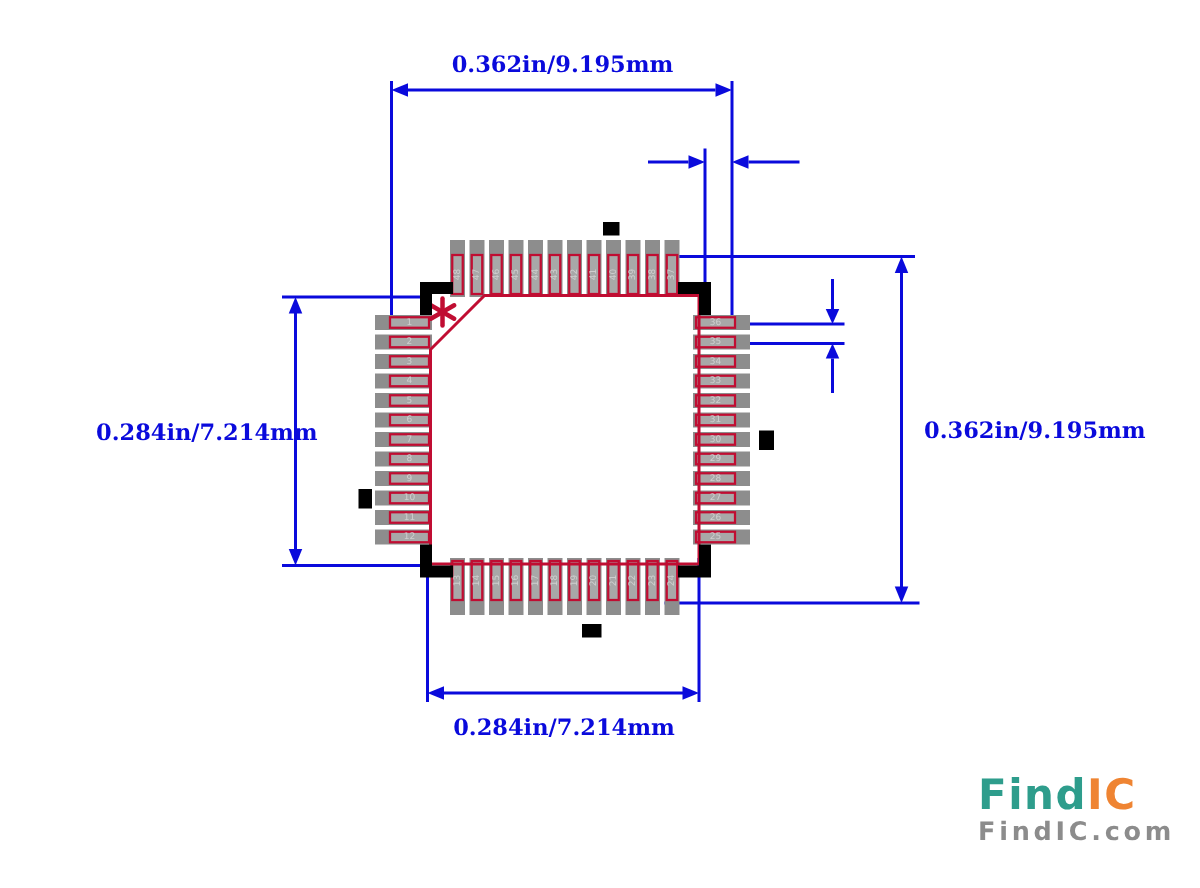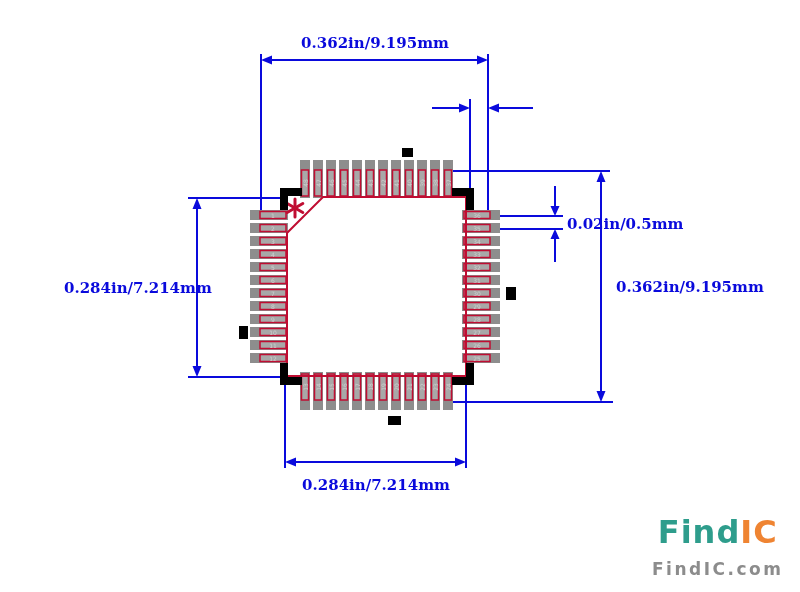--- a/index.html
+++ b/index.html
@@ -9,24 +9,24 @@
   .dim-line{stroke:var(--dimension-blue);stroke-width:2;fill:none;}
   .dim-arrow{fill:var(--dimension-blue);stroke:none;}
   .body-outline{stroke:var(--outline-crimson);stroke-width:2;fill:none;}
   .pin1-mark{stroke:var(--outline-crimson);stroke-width:3;fill:none;stroke-linecap:round;}
   .silk{fill:var(--silkscreen-black);stroke:none;}
   .dim-label{position:absolute;color:var(--dimension-blue);font-weight:bold;
              font-size:15px;white-space:nowrap;line-height:17px;}
   .centered{transform:translateX(-50%);}
   .logo{position:absolute;left:652px;top:516px;font-family:"DejaVu Sans",sans-serif;
         font-weight:bold;line-height:1;}
-  .logo-main{font-size:32px;letter-spacing:1px;text-align:center;}
+  .logo-main{font-size:28px;letter-spacing:1px;}
   .logo-find{color:var(--logo-teal);}
   .logo-ic{color:var(--logo-orange);}
-  .logo-domain{font-size:17px;color:var(--logo-gray);letter-spacing:2.5px;margin-top:13px;}
+  .logo-domain{font-size:17px;color:var(--logo-gray);letter-spacing:2.5px;margin-top:3px;}
   .pad-rect{fill:var(--pad-gray);}
   .pad-inner{fill:var(--pad-inner-gray);stroke:var(--outline-crimson);stroke-width:1.5;}
   .pad-num{fill:var(--pin-number-gray);font-family:"DejaVu Sans",sans-serif;font-size:6px;}
 </style>
 </head>
 <body>
 
 <div class="stage">
 
   <svg width="800" height="592" viewBox="0 0 800 592">
@@ -331,21 +331,20 @@
 
     <g>
       <rect class="silk" x="402" y="148" width="11" height="9"></rect>
       <rect class="silk" x="239" y="326" width="9" height="13"></rect>
       <rect class="silk" x="506" y="287" width="10" height="13"></rect>
       <rect class="silk" x="388" y="416" width="13" height="9"></rect>
     </g>
   </svg>
 
   <div class="dim-label centered" style="left:375px;top:35px;">0.362in/9.195mm</div>
-  <div class="dim-label" style="left:567px;top:216px;">0.02in/0.5mm</div>
   <div class="dim-label" style="left:616px;top:279px;">0.362in/9.195mm</div>
   <div class="dim-label" style="left:64px;top:280px;">0.284in/7.214mm</div>
   <div class="dim-label centered" style="left:376px;top:477px;">0.284in/7.214mm</div>
 
   <div class="logo">
     <div class="logo-main">
       <span class="logo-find">Find</span><span class="logo-ic">IC</span>
     </div>
     <div class="logo-domain">FindIC.com</div>
   </div>

